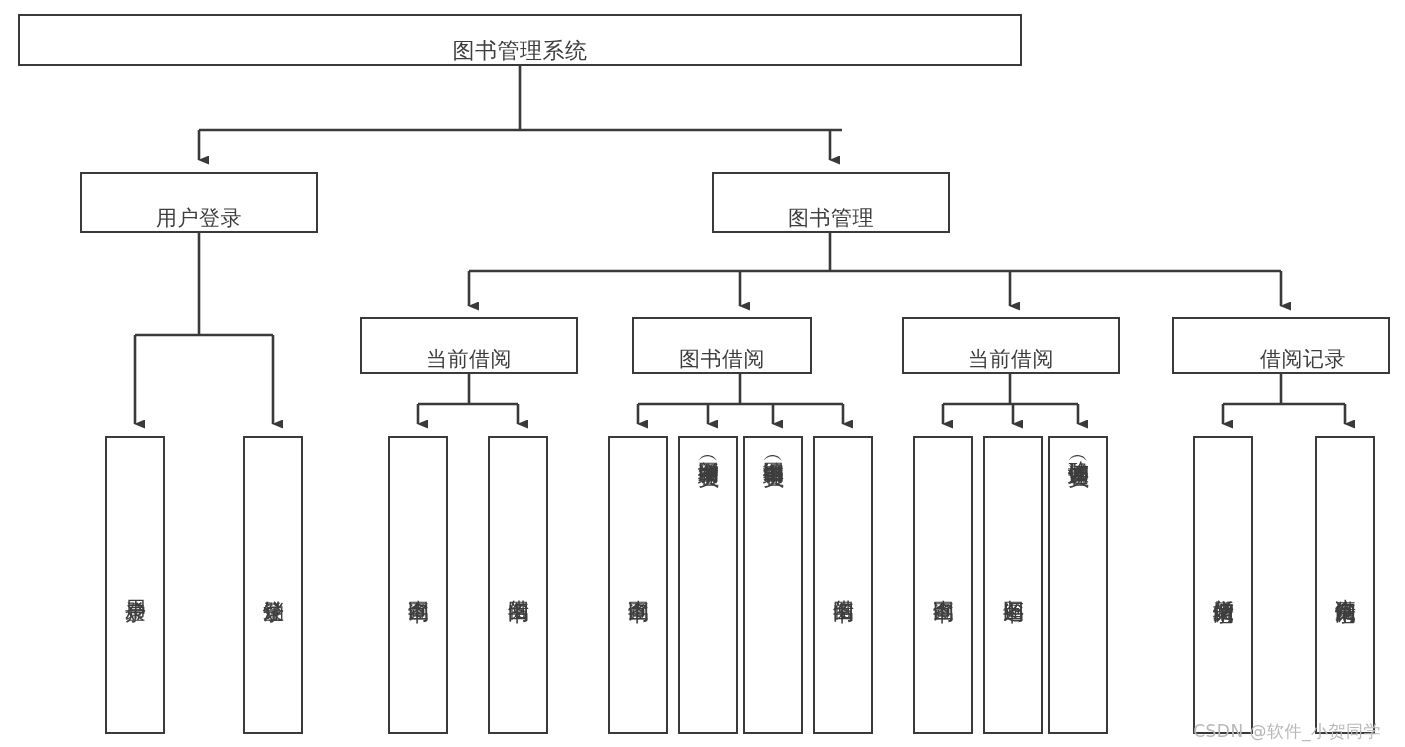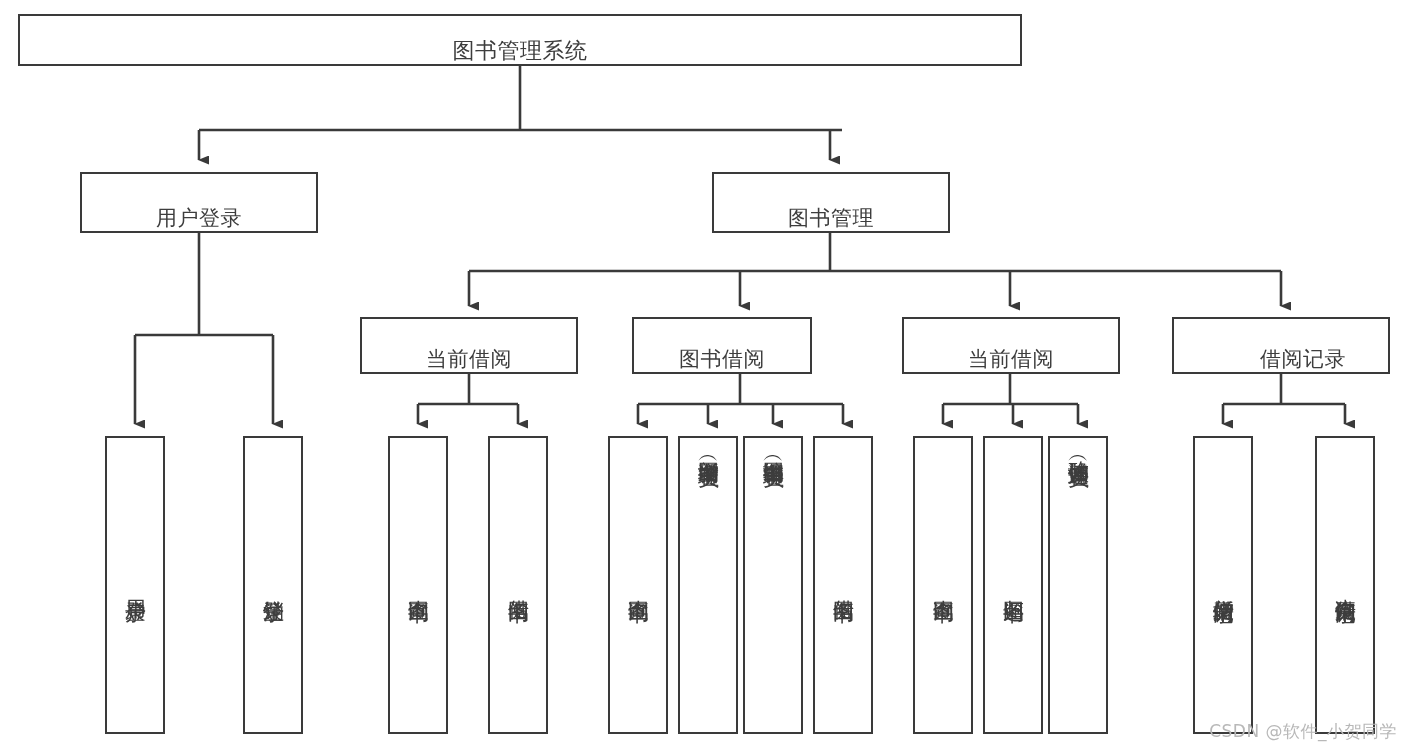--- a/index.html
+++ b/index.html
@@ -64,21 +64,21 @@
     line-height: 1.1;
     letter-spacing: 1px;
     max-height: 100%;
   }
   
   .node.vertical.centered {
     align-items: center;
   }
   #watermark {
     position: absolute;
-    right: 8px;
+    right: 24px;
     bottom: 4px;
     font-size: 17px;
     color: #b8b8b8;
     letter-spacing: 0.5px;
     user-select: none;
   }
 </style>
 </head>
 <body>
 

